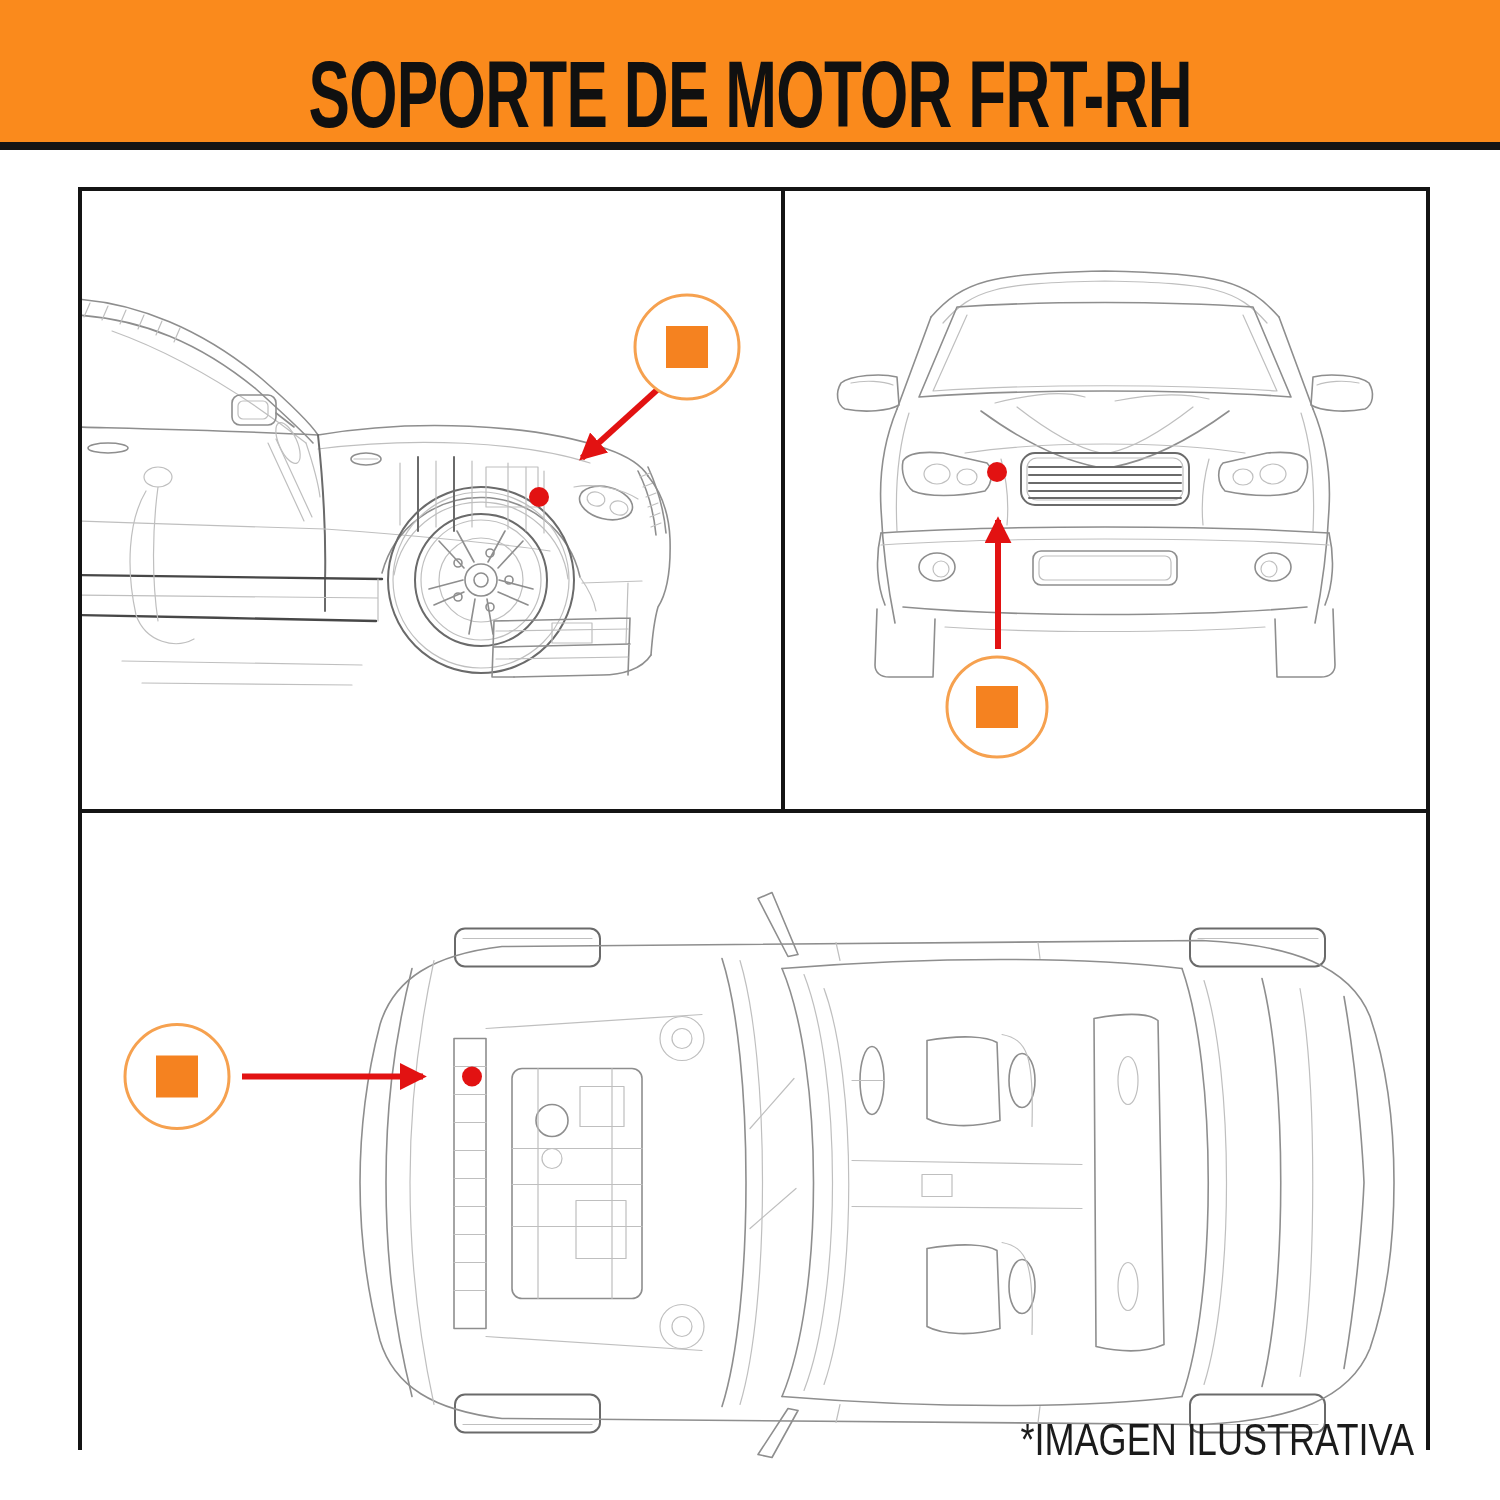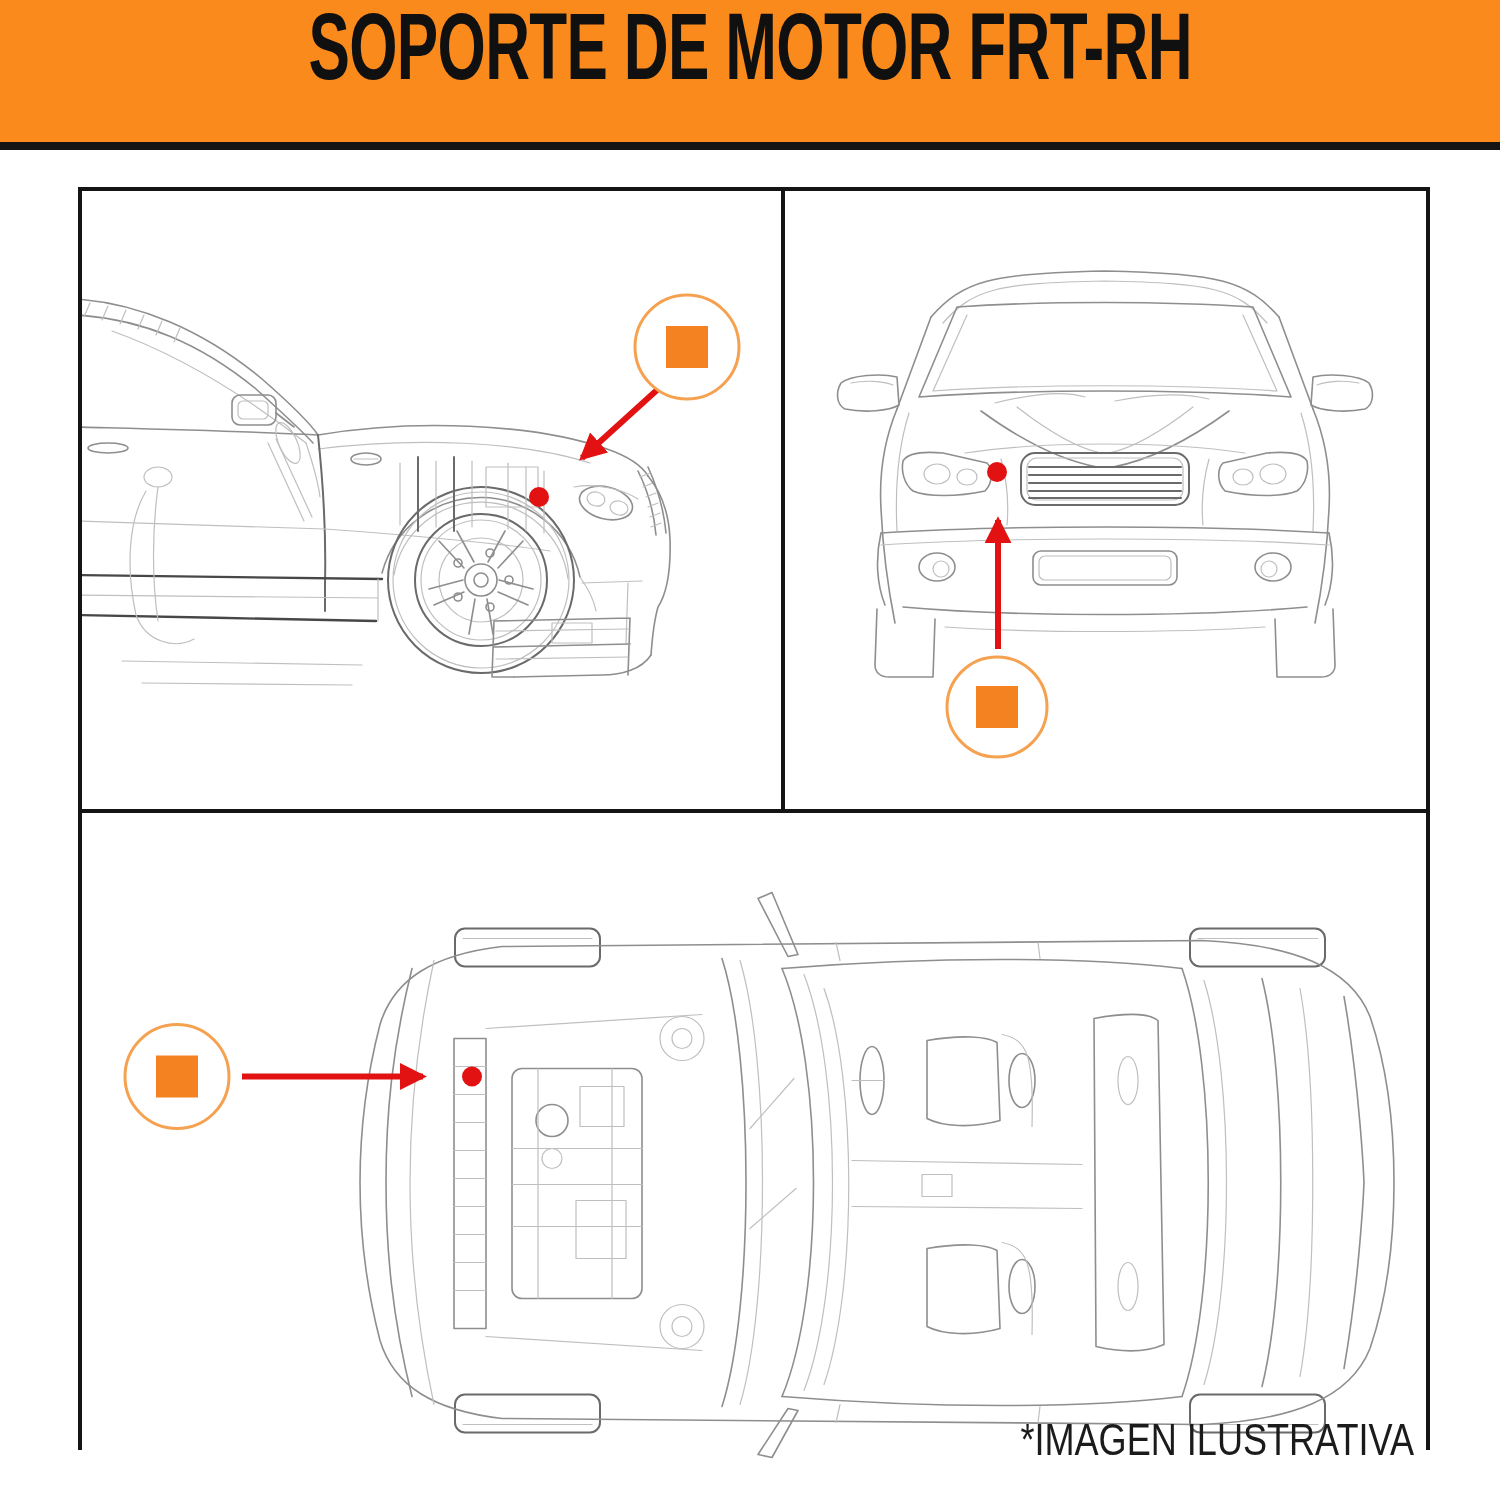--- a/index.html
+++ b/index.html
@@ -11,21 +11,21 @@
     --sketch-gray:#8E8E8E;
   }
   *{margin:0;padding:0;box-sizing:border-box}
   html,body{width:1500px;height:1500px;background:#fff;overflow:hidden;
     font-family:"Liberation Sans","DejaVu Sans",sans-serif}
   .stage{position:relative;width:1500px;height:1500px;background:#fff}
 
   
   .banner{position:absolute;left:0;top:0;width:1500px;height:150px;
     background:var(--banner-orange);border-bottom:8px solid var(--frame-black);
-    display:flex;align-items:flex-start;justify-content:center}
+    display:flex;align-items:flex-end;justify-content:center}
   .banner h1{font-size:94px;font-weight:bold;color:#101010;white-space:nowrap;
     letter-spacing:-1px;transform:scaleX(0.66);transform-origin:center center;
     line-height:1}
 
   
   .frame{position:absolute;left:78px;top:187px;width:1352px;height:1263px;
     border:4px solid var(--frame-black);background:#fff}
   .panel{position:absolute;background:#fff}
   .panel-side{left:0;top:0;width:699px;height:618px}
   .panel-front{left:703px;top:0;width:641px;height:618px}

